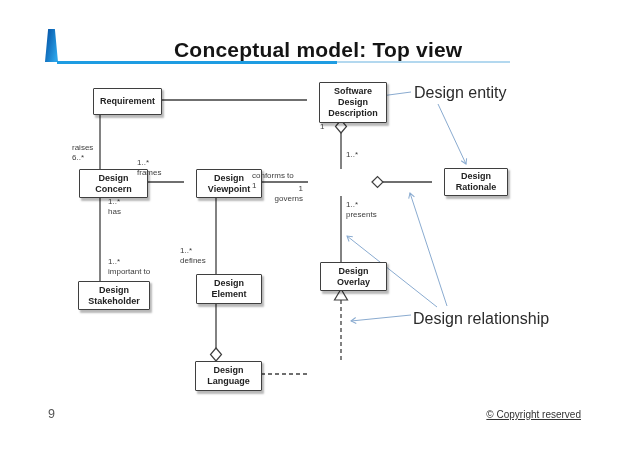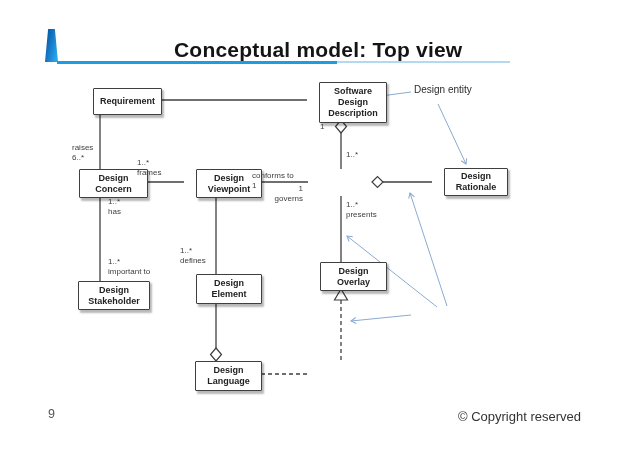--- a/index.html
+++ b/index.html
@@ -18,31 +18,31 @@
   
   .node{position:absolute;display:flex;align-items:center;justify-content:center;
         text-align:center;background:#fff;border:1.4px solid #3f3f3f;border-radius:1px;
         box-shadow:2px 2.5px 2px rgba(0,0,0,0.28);
         font-size:9px;font-weight:bold;line-height:1.2;color:#222;white-space:pre-line;margin-left:12px;}
 
   
   .edge-label{position:absolute;font-size:8px;line-height:1.3;color:#3d3d3d;white-space:pre-line;}
 
   
-  .annotation{position:absolute;font-size:10px;color:#2b2b2b;white-space:nowrap;}
+  .annotation{position:absolute;font-size:16px;color:#2b2b2b;white-space:nowrap;}
 
   
   svg.connectors{position:absolute;left:0;top:0;}
   .edge{stroke:#3f3f3f;stroke-width:1.3;fill:none;}
   .dashed{stroke-dasharray:4 3;}
   .uml-shape{fill:#ffffff;stroke:#3f3f3f;stroke-width:1.2;}
   .ann-arrow{stroke:#8aabd0;stroke-width:1;fill:none;}
 
   .page-number{position:absolute;left:48px;top:407px;font-size:12.5px;color:#555;}
-  .copyright{position:absolute;right:57px;top:409px;font-size:13px;color:#333;}
+  .copyright{position:absolute;right:57px;top:409px;font-size:10px;color:#333;text-decoration:underline;}
 </style>
 </head>
 <body>
 
 <div id="slide">
 
   <div class="accent-bar"></div>
   <div class="slide-title">Conceptual model: Top view</div>
   <div class="underline-thick"></div>
   <div class="underline-thin"></div>
@@ -114,17 +114,18 @@
   <div class="edge-label" style="left:346px;top:200px;">1..*
 presents</div>
   <div class="edge-label" style="left:108px;top:197px;">1..*
 has</div>
   <div class="edge-label" style="left:108px;top:257px;">1..*
 important to</div>
   <div class="edge-label" style="left:180px;top:246px;">1..*
 defines</div>
 
   <div class="annotation" style="left:414px;top:84px;">Design entity</div>
+  <div class="annotation" style="left:413px;top:310px;">Design relationship</div>
 
   <div class="page-number">9</div>
   <div class="copyright">© Copyright reserved</div>
 
 </div>
 
 </body></html>

